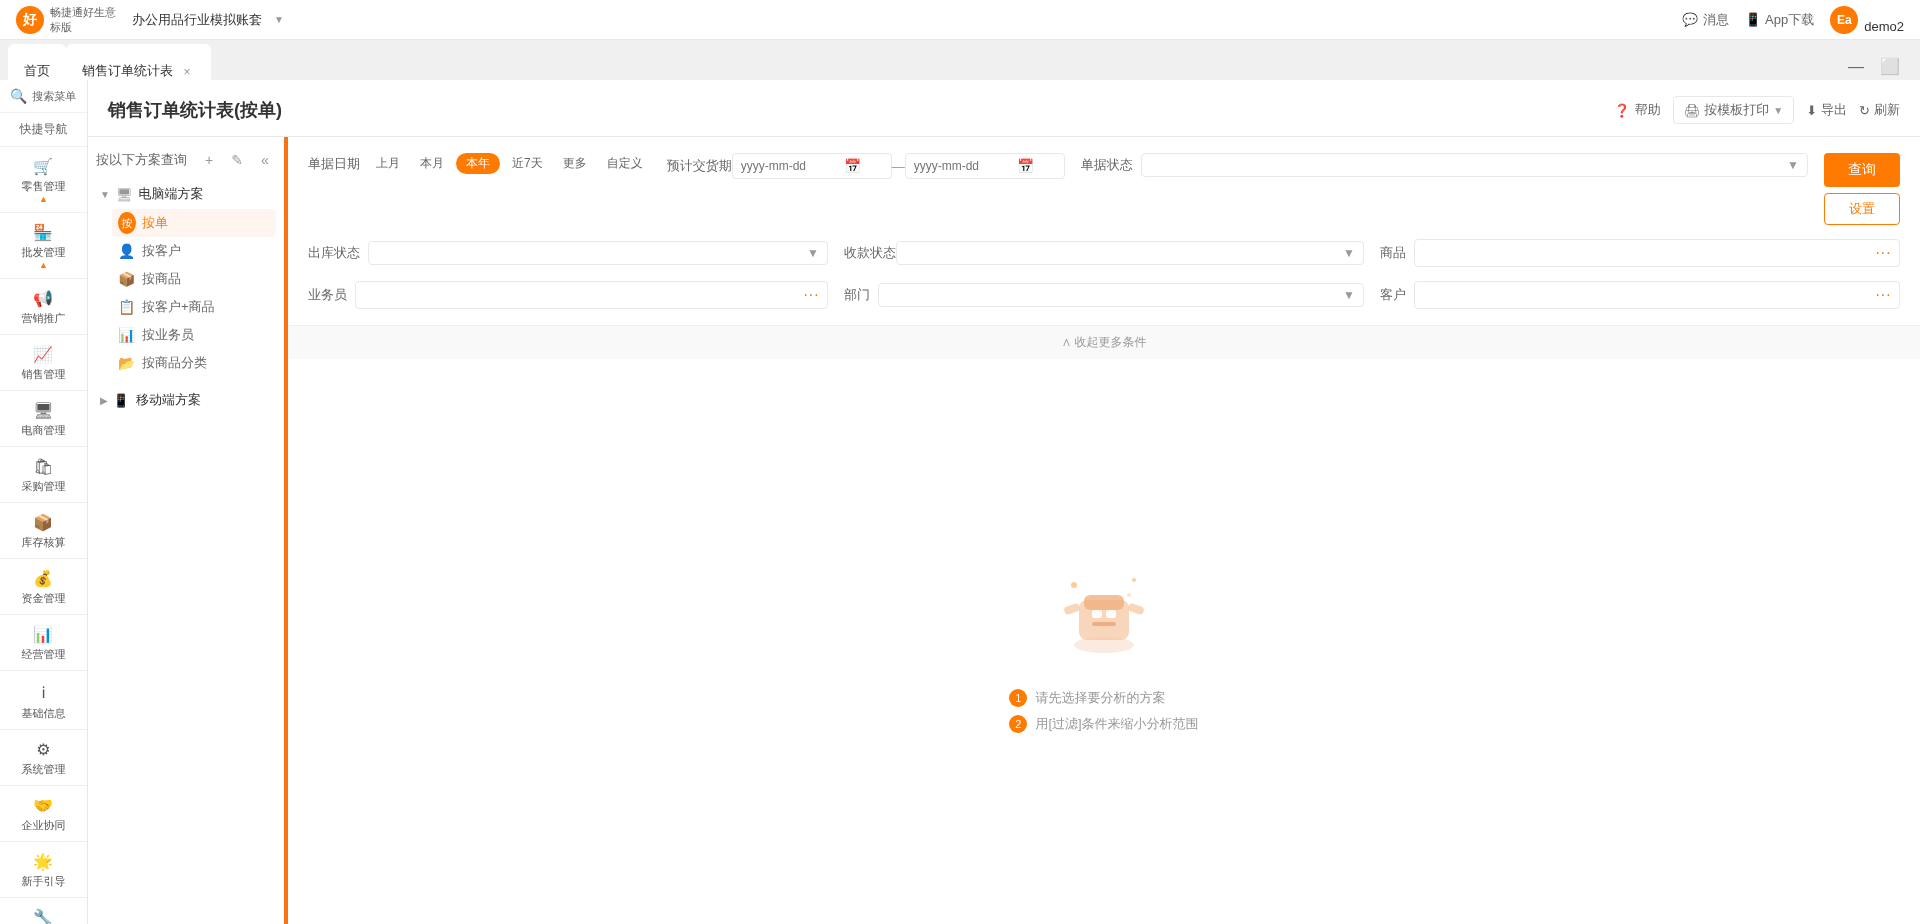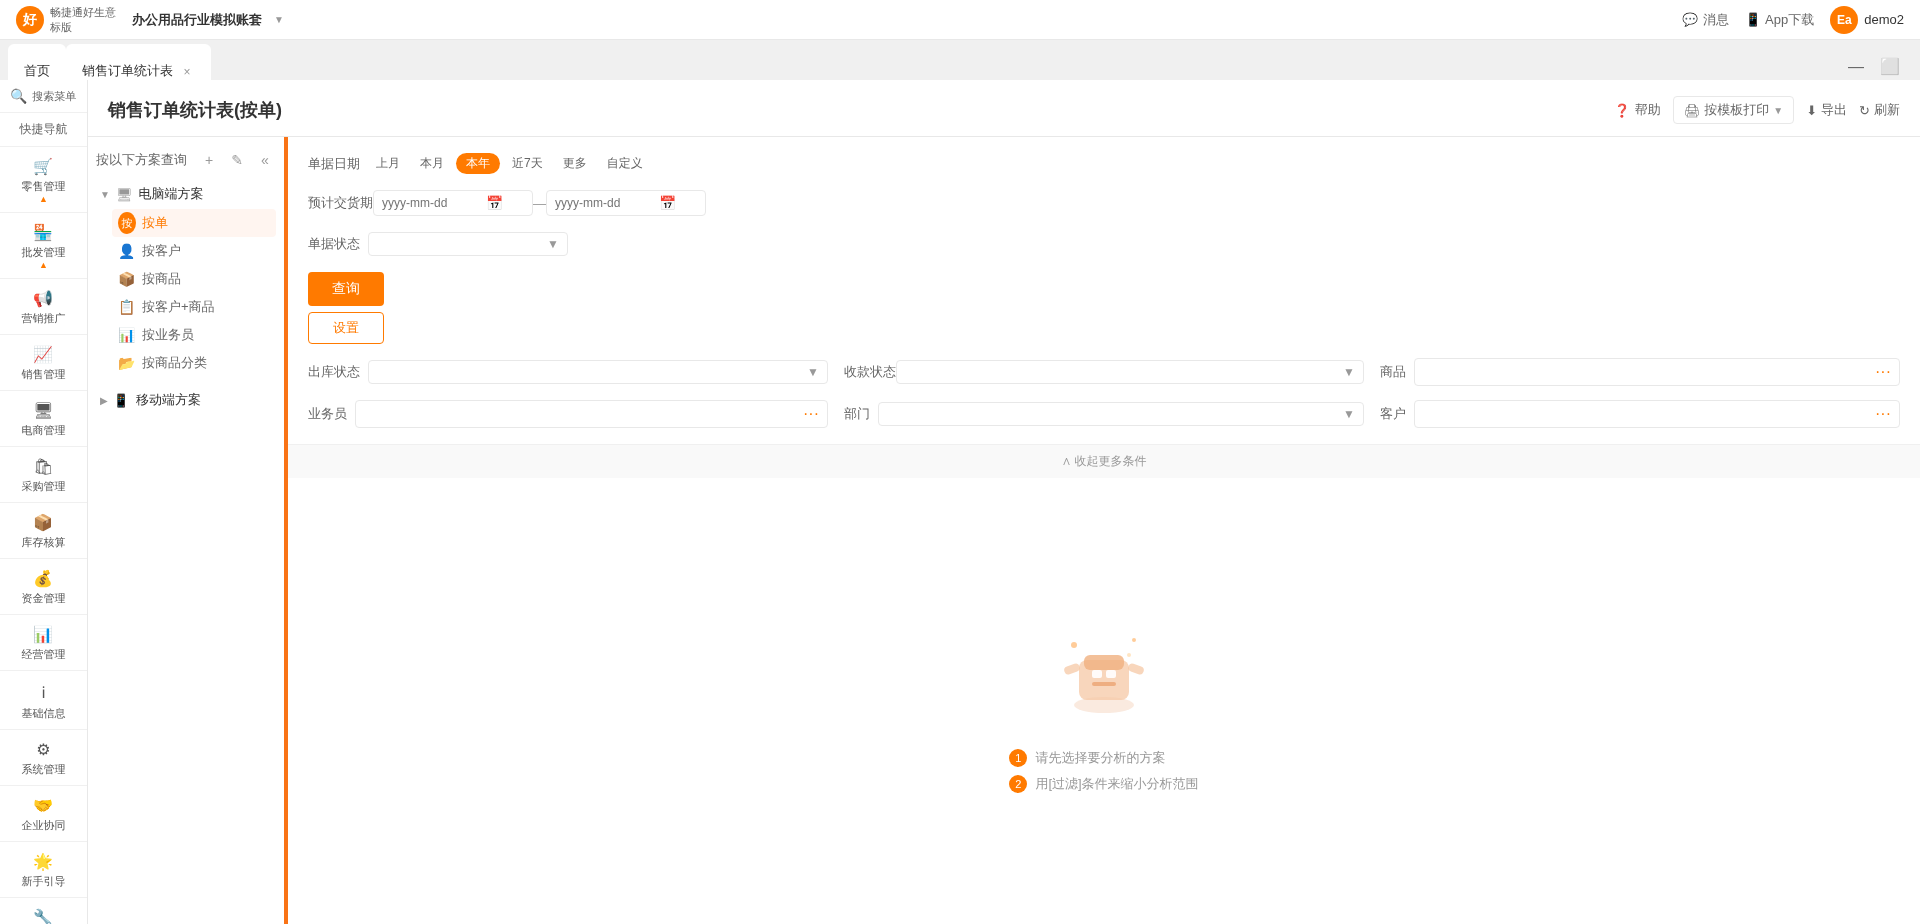--- a/index.html
+++ b/index.html
@@ -4,21 +4,21 @@
   <style>
     * { box-sizing: border-box; margin: 0; padding: 0; }
     body { font-family: 'Microsoft YaHei', '微软雅黑', sans-serif; font-size: 13px; background: #f5f5f5; color: #333; height: 924px; overflow: hidden; display: flex; flex-direction: column; }
 
     
     .top-bar { height: 40px; background: #fff; display: flex; align-items: center; padding: 0 16px; border-bottom: 1px solid #e8e8e8; justify-content: space-between; flex-shrink: 0; }
     .top-bar-left { display: flex; align-items: center; gap: 8px; }
     .logo-area { display: flex; align-items: center; gap: 6px; }
     .logo-icon { width: 28px; height: 28px; background: #ff7a00; border-radius: 50%; display: flex; align-items: center; justify-content: center; color: white; font-size: 14px; font-weight: bold; }
     .logo-text { font-size: 11px; color: #666; line-height: 1.3; }
-    .company-select { display: flex; align-items: center; gap: 12px; font-size: 13px; color: #333; cursor: pointer; padding: 4px 8px; border-radius: 4px; font-weight: bold; }
+    .company-select { display: flex; align-items: center; gap: 12px; font-size: 13px; color: #333; cursor: pointer; padding: 4px 8px; border-radius: 4px; }
     .top-bar-right { display: flex; align-items: center; gap: 16px; }
     .top-bar-action { display: flex; align-items: center; gap: 4px; color: #666; font-size: 13px; cursor: pointer; }
     .user-avatar { width: 28px; height: 28px; background: #ff7a00; border-radius: 50%; display: flex; align-items: center; justify-content: center; color: white; font-size: 12px; font-weight: bold; }
     .user-name { font-size: 13px; color: #333; cursor: pointer; }
 
     
     .tab-bar { height: 40px; background: #f0f0f0; display: flex; align-items: flex-end; padding: 0 0 0 0; flex-shrink: 0; }
     .tab-item { height: 36px; padding: 0 16px; display: flex; align-items: flex-end; gap: 6px; font-size: 13px; cursor: pointer; border-radius: 6px 6px 0 0; position: relative; }
     .tab-item.home { background: #fff; color: #333; margin-left: 8px; }
     .tab-item.active { background: #fff; color: #333; }
@@ -111,21 +111,21 @@
   </div>
   <div class="top-bar-right">
     <div class="top-bar-action">
       <span>💬</span>
       <span>消息</span>
     </div>
     <div class="top-bar-action">
       <span>📱</span>
       <span>App下载</span>
     </div>
-    <div style="display:flex;align-items:center;gap:6px;cursor:pointer;">
+    <div style="display:flex;align-items:flex-end;gap:6px;cursor:pointer;">
       <div class="user-avatar">Ea</div>
       <span class="user-name">demo2</span>
     </div>
   </div>
 </div>
 
 <div class="tab-bar">
   <div class="tab-item home">
     <span>首页</span>
   </div>
@@ -319,21 +319,21 @@
             <span class="folder-icon">📱</span>
             <span>移动端方案</span>
           </div>
         </div>
       </div>
 
       <div class="right-panel">
 
         <div style="padding: 16px 20px 0; background: #fff; flex-shrink: 0;">
 
-          <div style="display:flex; align-items:flex-start; gap:16px; margin-bottom:14px;flex-direction:column;">
+          <div style="display:flex; align-items:flex-start; gap:16px; margin-bottom:14px;">
 
             <div style="display:flex;align-items:center;gap:8px;flex-shrink:0;">
               <span style="font-size:13px;color:#666;white-space:nowrap;">单据日期</span>
               <div style="display:flex;align-items:center;gap:4px;">
                 <span class="date-btn">上月</span>
                 <span class="date-btn">本月</span>
                 <span class="date-btn active">本年</span>
                 <span class="date-btn">近7天</span>
                 <span class="date-btn">更多</span>
                 <span class="date-btn">自定义</span>

